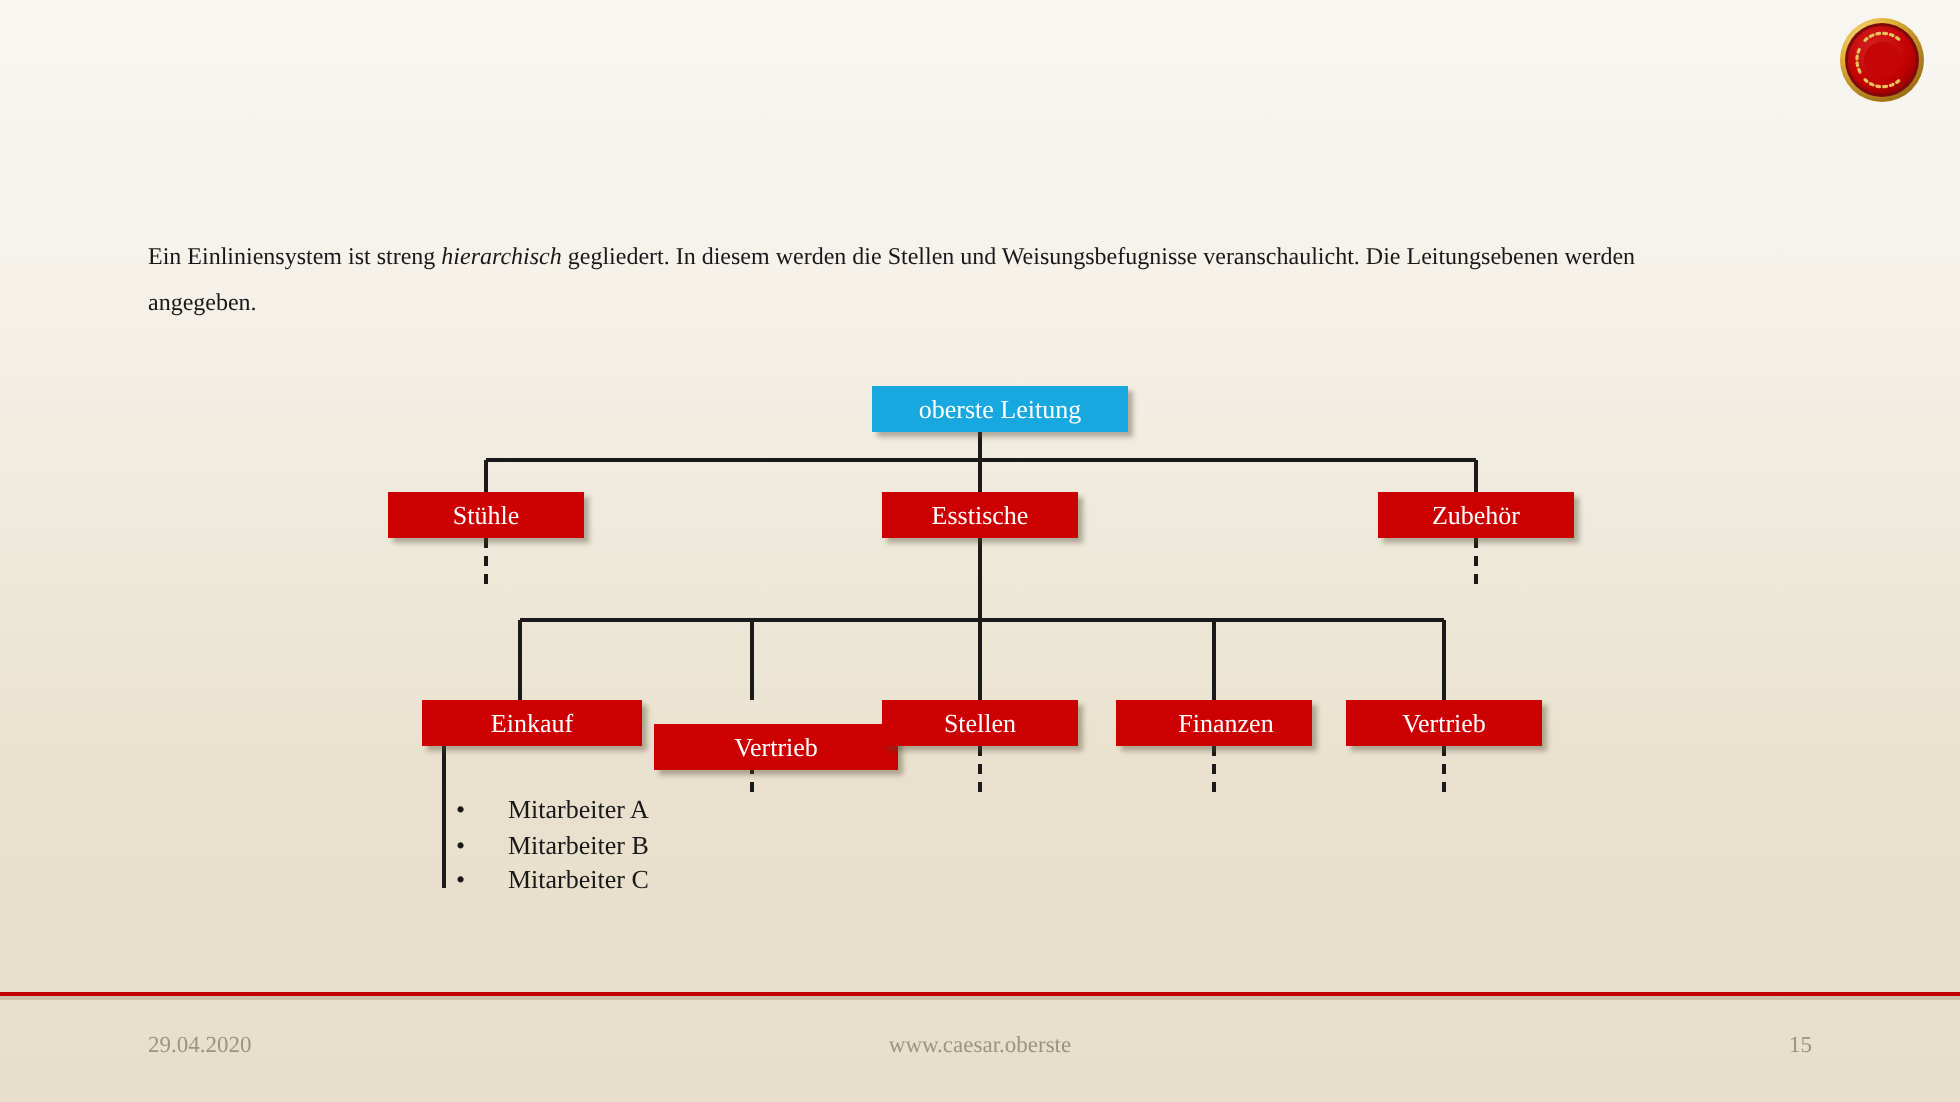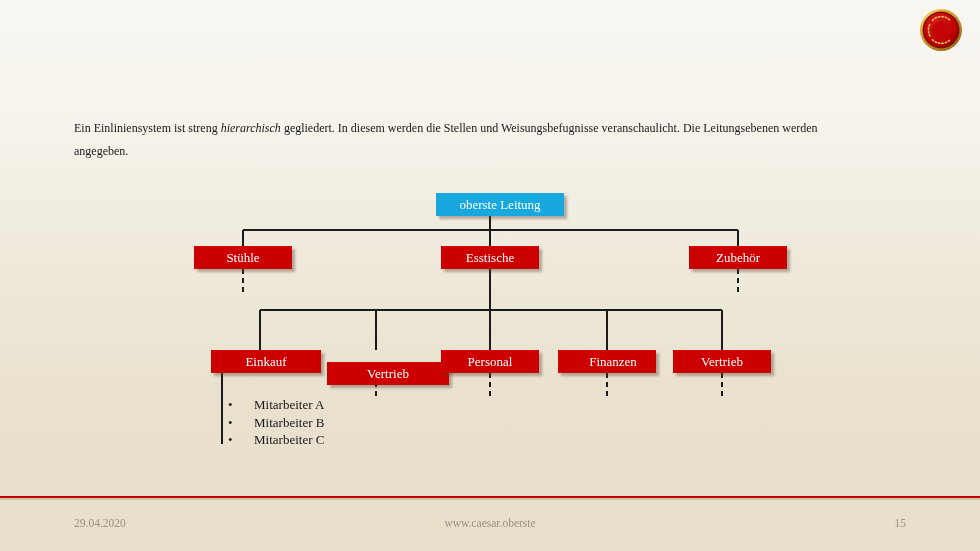--- a/index.html
+++ b/index.html
@@ -182,21 +182,21 @@
 
   <div>
     <div class="node root" style="left:436px;top:193px;width:128px;font-family:Liberation Serif, serif;">oberste Leitung</div>
 
     <div class="node unit" style="left:194px;top:246px;width:98px;">Stühle</div>
     <div class="node unit" style="left:441px;top:246px;width:98px;">Esstische</div>
     <div class="node unit" style="left:689px;top:246px;width:98px;">Zubehör</div>
 
     <div class="node unit" style="left:211px;top:350px;width:110px;">Einkauf</div>
     <div class="node unit" style="left:327px;top:362px;width:122px;">Vertrieb</div>
-    <div class="node unit" style="left:441px;top:350px;width:98px;">Personal</div>
+    <div class="node unit" style="left:441px;top:350px;width:98px;">Stellen</div>
     <div class="node unit" style="left:558px;top:350px;width:98px;padding-left:12px;">Finanzen</div>
     <div class="node unit" style="left:673px;top:350px;width:98px;">Vertrieb</div>
   </div>
 
   <div class="bullets">
     <div class="row">
       <span class="dot">•</span>
       <span>Mitarbeiter A</span>
     </div>
     <div class="row">

